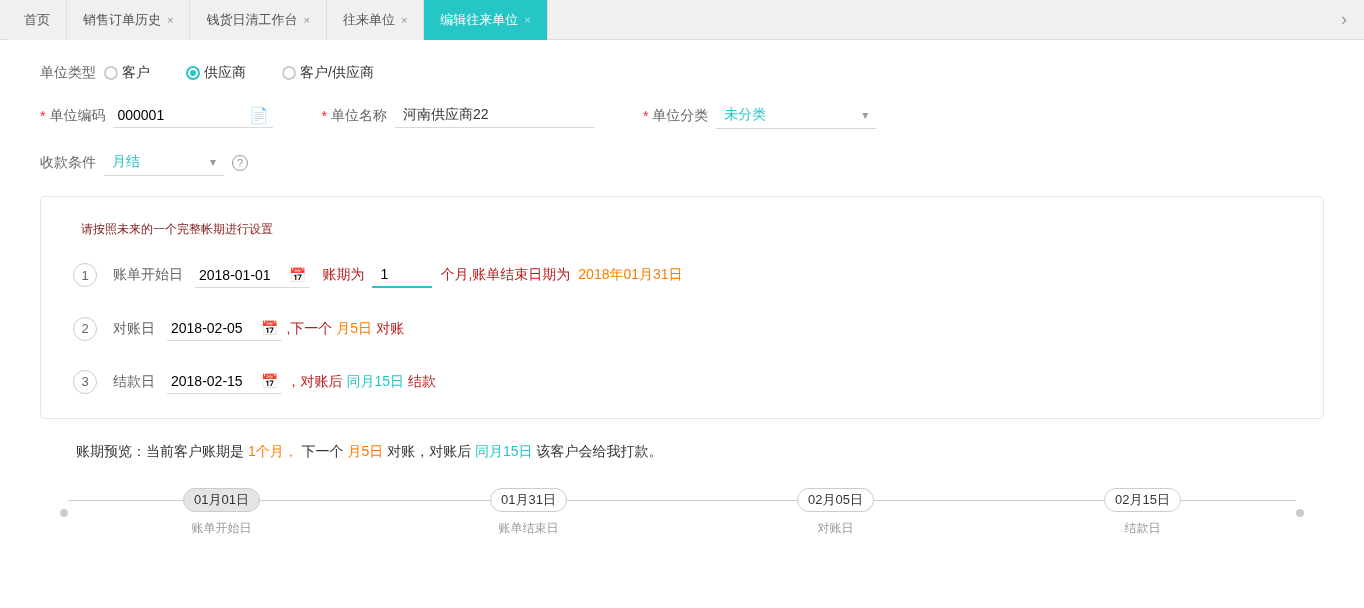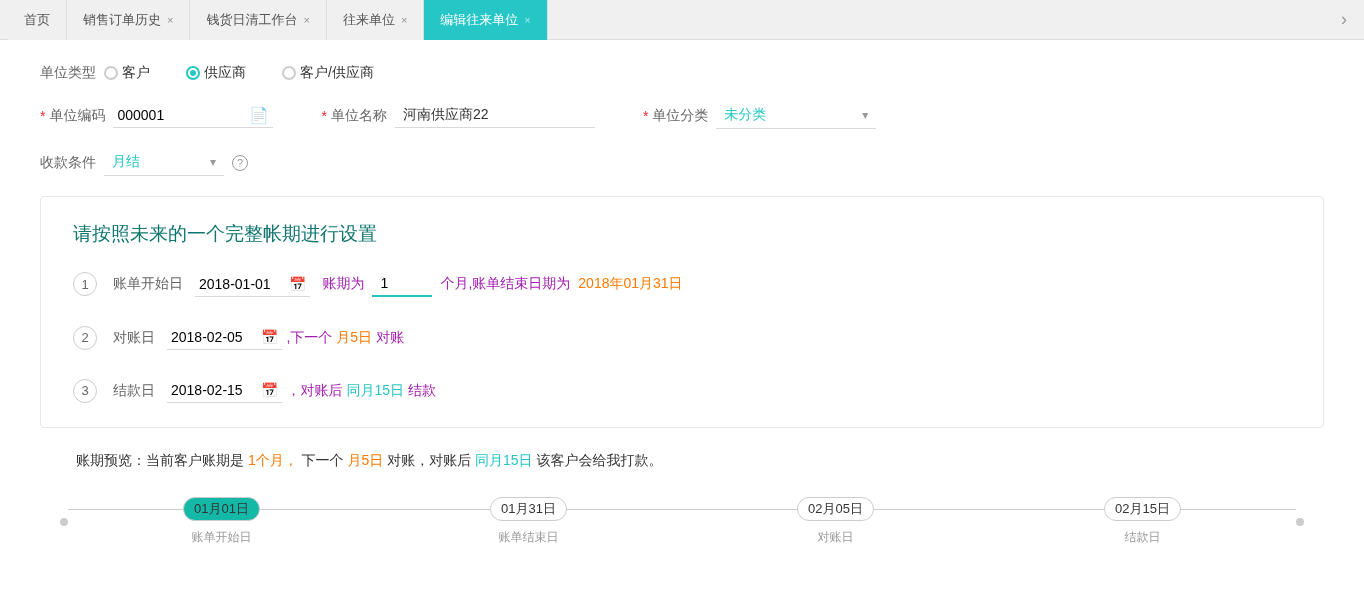--- a/index.html
+++ b/index.html
@@ -73,21 +73,21 @@
       width: 16px; height: 16px; border-radius: 50%; border: 1px solid #999;
       display: flex; align-items: center; justify-content: center;
       font-size: 11px; color: #999; cursor: pointer; margin-left: 8px;
     }
 
     
     .section-box {
       border: 1px solid #e8e8e8; border-radius: 4px; padding: 24px 32px; margin-bottom: 0;
     }
     .section-title {
-      font-size: 19px; color: #0f766e; margin-bottom: 24px;
+      font-size: 12px; color: #7f1d1d; margin-bottom: 24px; margin-left: 8px;
     }
 
     
     .step-row {
       display: flex; align-items: center; margin-bottom: 28px;
     }
     .step-number {
       width: 24px; height: 24px; border-radius: 50%; border: 1px solid #ccc;
       display: flex; align-items: center; justify-content: center;
       font-size: 13px; color: #666; margin-right: 16px; flex-shrink: 0;
@@ -101,21 +101,21 @@
       border: none; outline: none; font-size: 14px; padding: 4px 4px;
       background: transparent; width: 100px;
     }
     .calendar-icon { color: #26c6c6; cursor: pointer; font-size: 14px; padding: 0 4px; }
 
     .period-input {
       border: none; border-bottom: 2px solid #26c6c6; outline: none;
       font-size: 14px; padding: 4px 8px; width: 60px; background: transparent;
     }
 
-    .inline-text { color: #a21caf; margin: 0 4px; }
+    .inline-text { color: #b91c1c; margin: 0 4px; }
     .highlight-orange { color: #ff7a00; }
     .highlight-teal { color: #26c6c6; }
 
     
     .preview-section { padding: 20px 0 0; }
     .preview-text { font-size: 14px; color: #333; margin-bottom: 24px; line-height: 1.8; margin-left: 36px; }
   </style>
 </head>
 <body>
 
@@ -250,21 +250,21 @@
     </div>
 
     <div style="position:relative; display:flex; align-items:center; padding: 0 20px; margin-top: 8px;">
 
       <div style="position:absolute; top:12px; left:28px; right:28px; height:1px; background:#ccc; z-index:0;"></div>
 
       <div style="width:8px;height:8px;border-radius:50%;background:#ccc;z-index:1;flex-shrink:0;"></div>
 
       <div style="display:flex; flex:1; justify-content:space-around; align-items:flex-start;">
         <div style="display:flex;flex-direction:column;align-items:center;z-index:1;">
-          <div style="border:1px solid #ccc;border-radius:12px;padding:2px 10px;font-size:13px;background:#14b8a6;white-space:nowrap;">01月01日</div>
+          <div style="border:1px solid #ccc;border-radius:12px;padding:2px 10px;font-size:13px;background:#e5e5e5;white-space:nowrap;">01月01日</div>
           <div style="font-size:12px;color:#999;margin-top:8px;">账单开始日</div>
         </div>
         <div style="display:flex;flex-direction:column;align-items:center;z-index:1;">
           <div style="border:1px solid #ccc;border-radius:12px;padding:2px 10px;font-size:13px;background:#fff;white-space:nowrap;">01月31日</div>
           <div style="font-size:12px;color:#999;margin-top:8px;font-family:Liberation Mono, monospace;">账单结束日</div>
         </div>
         <div style="display:flex;flex-direction:column;align-items:center;z-index:1;">
           <div style="border:1px solid #ccc;border-radius:12px;padding:2px 10px;font-size:13px;background:#fff;white-space:nowrap;">02月05日</div>
           <div style="font-size:12px;color:#999;margin-top:8px;">对账日</div>
         </div>

